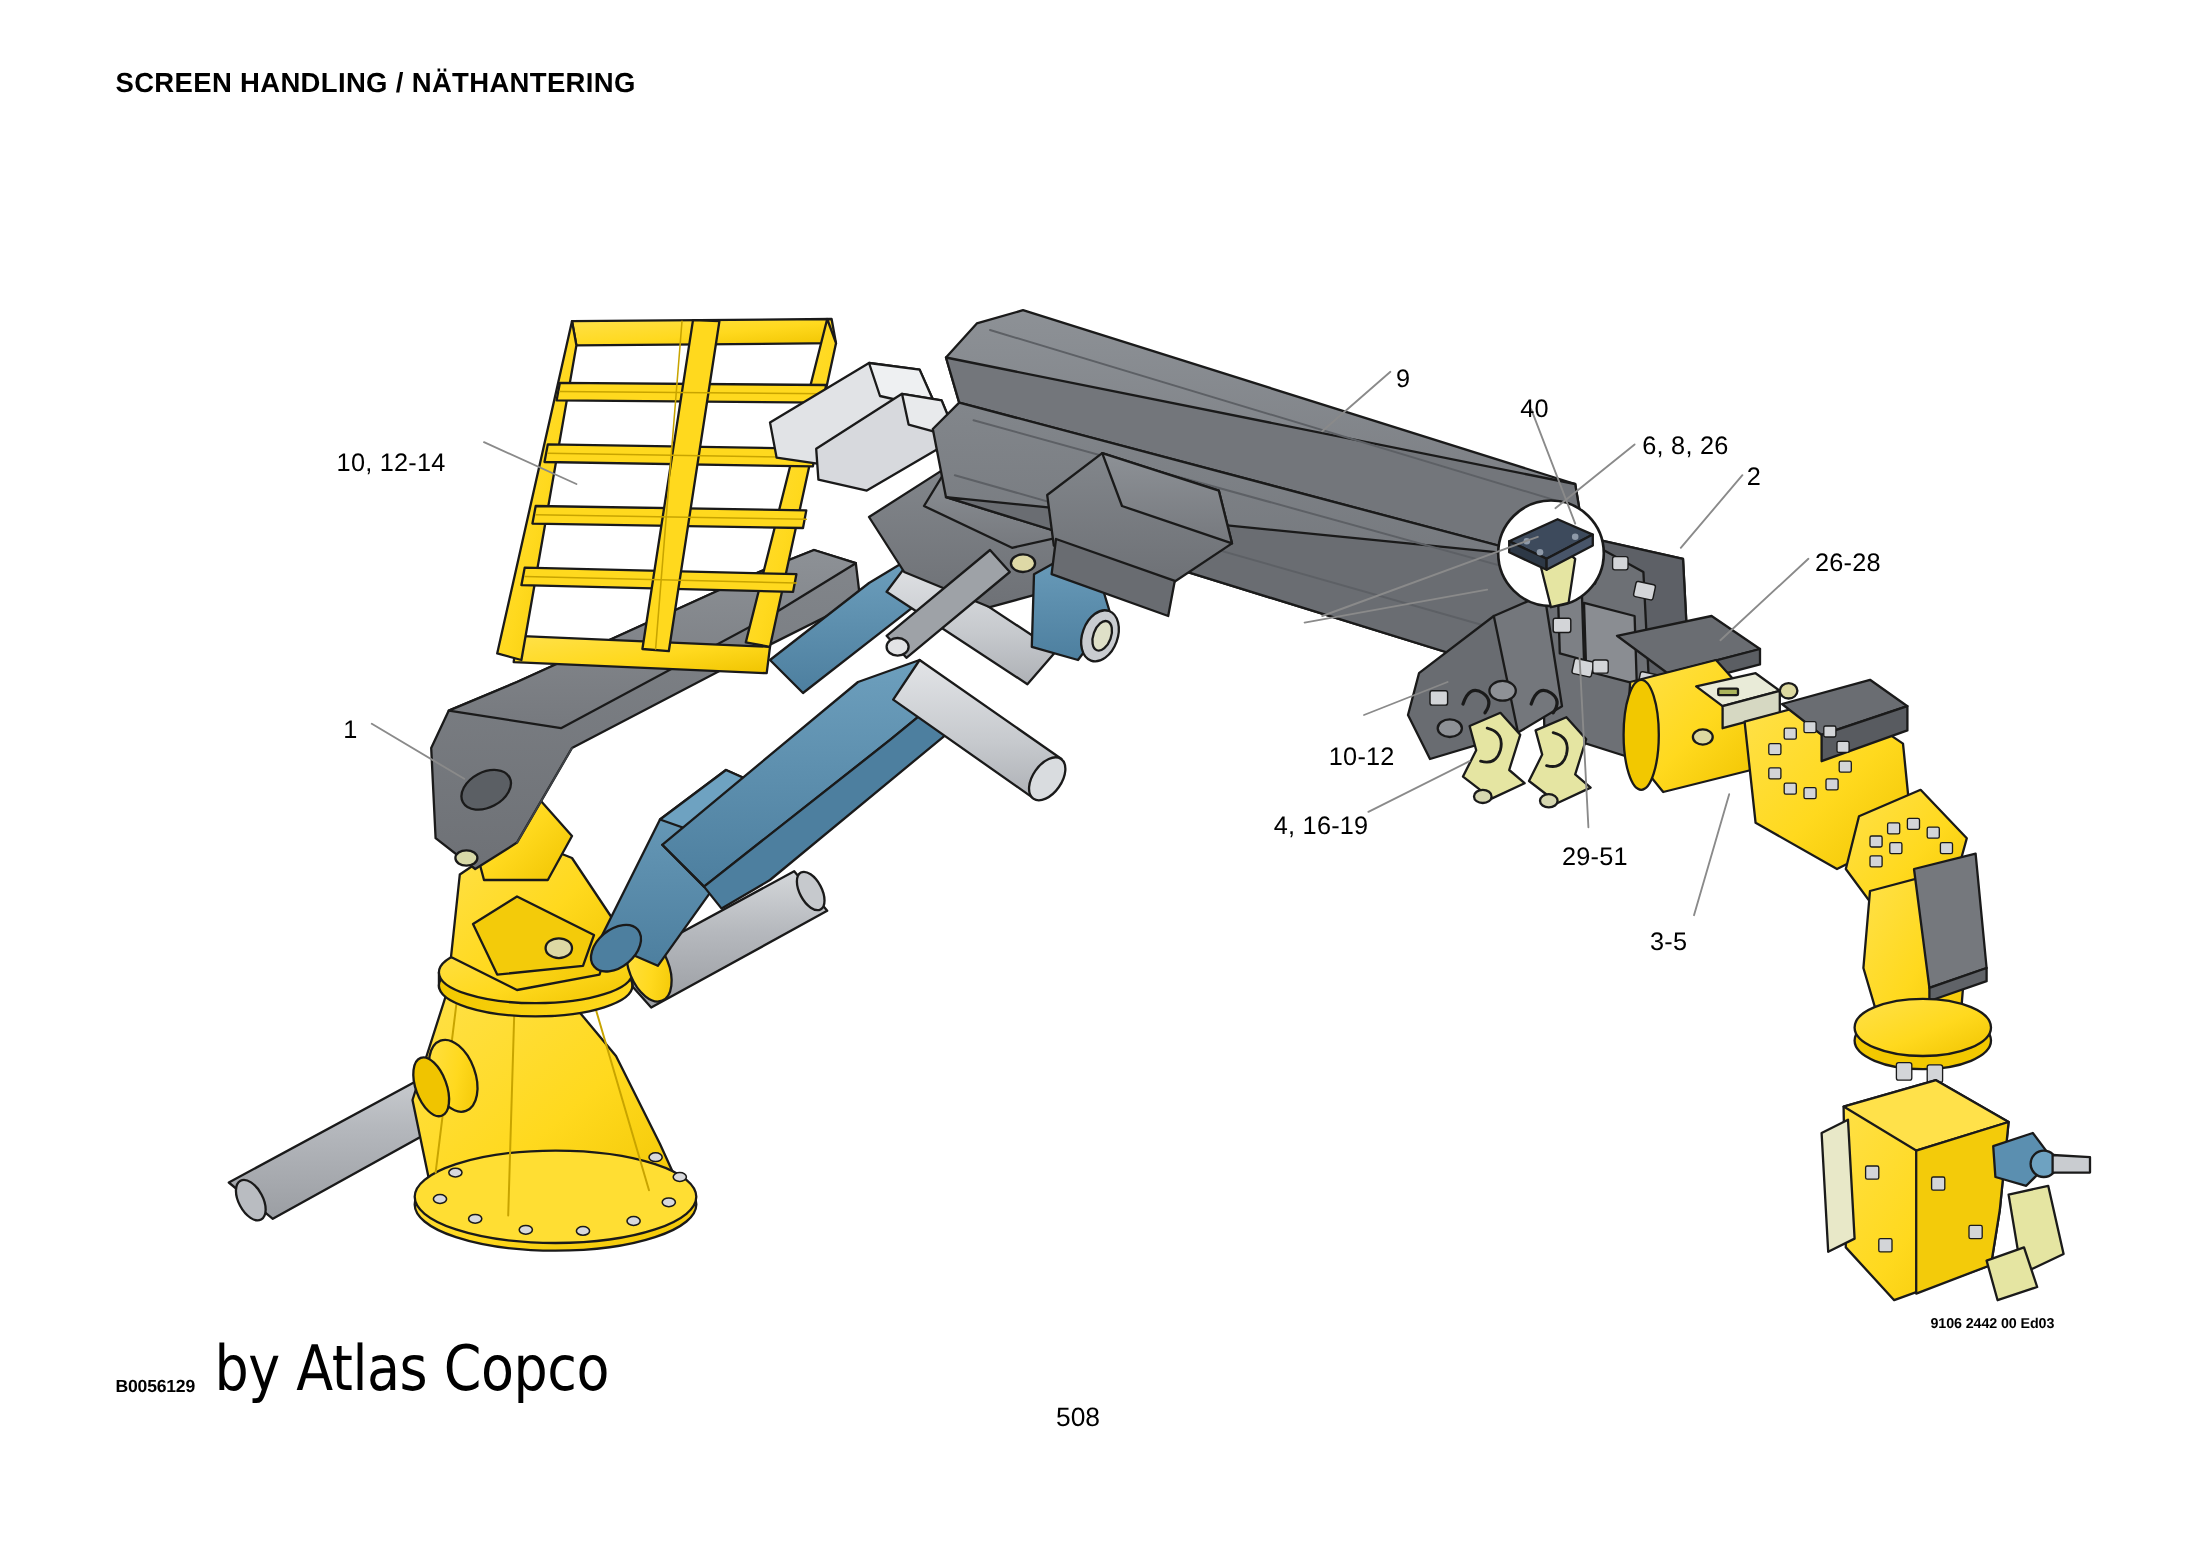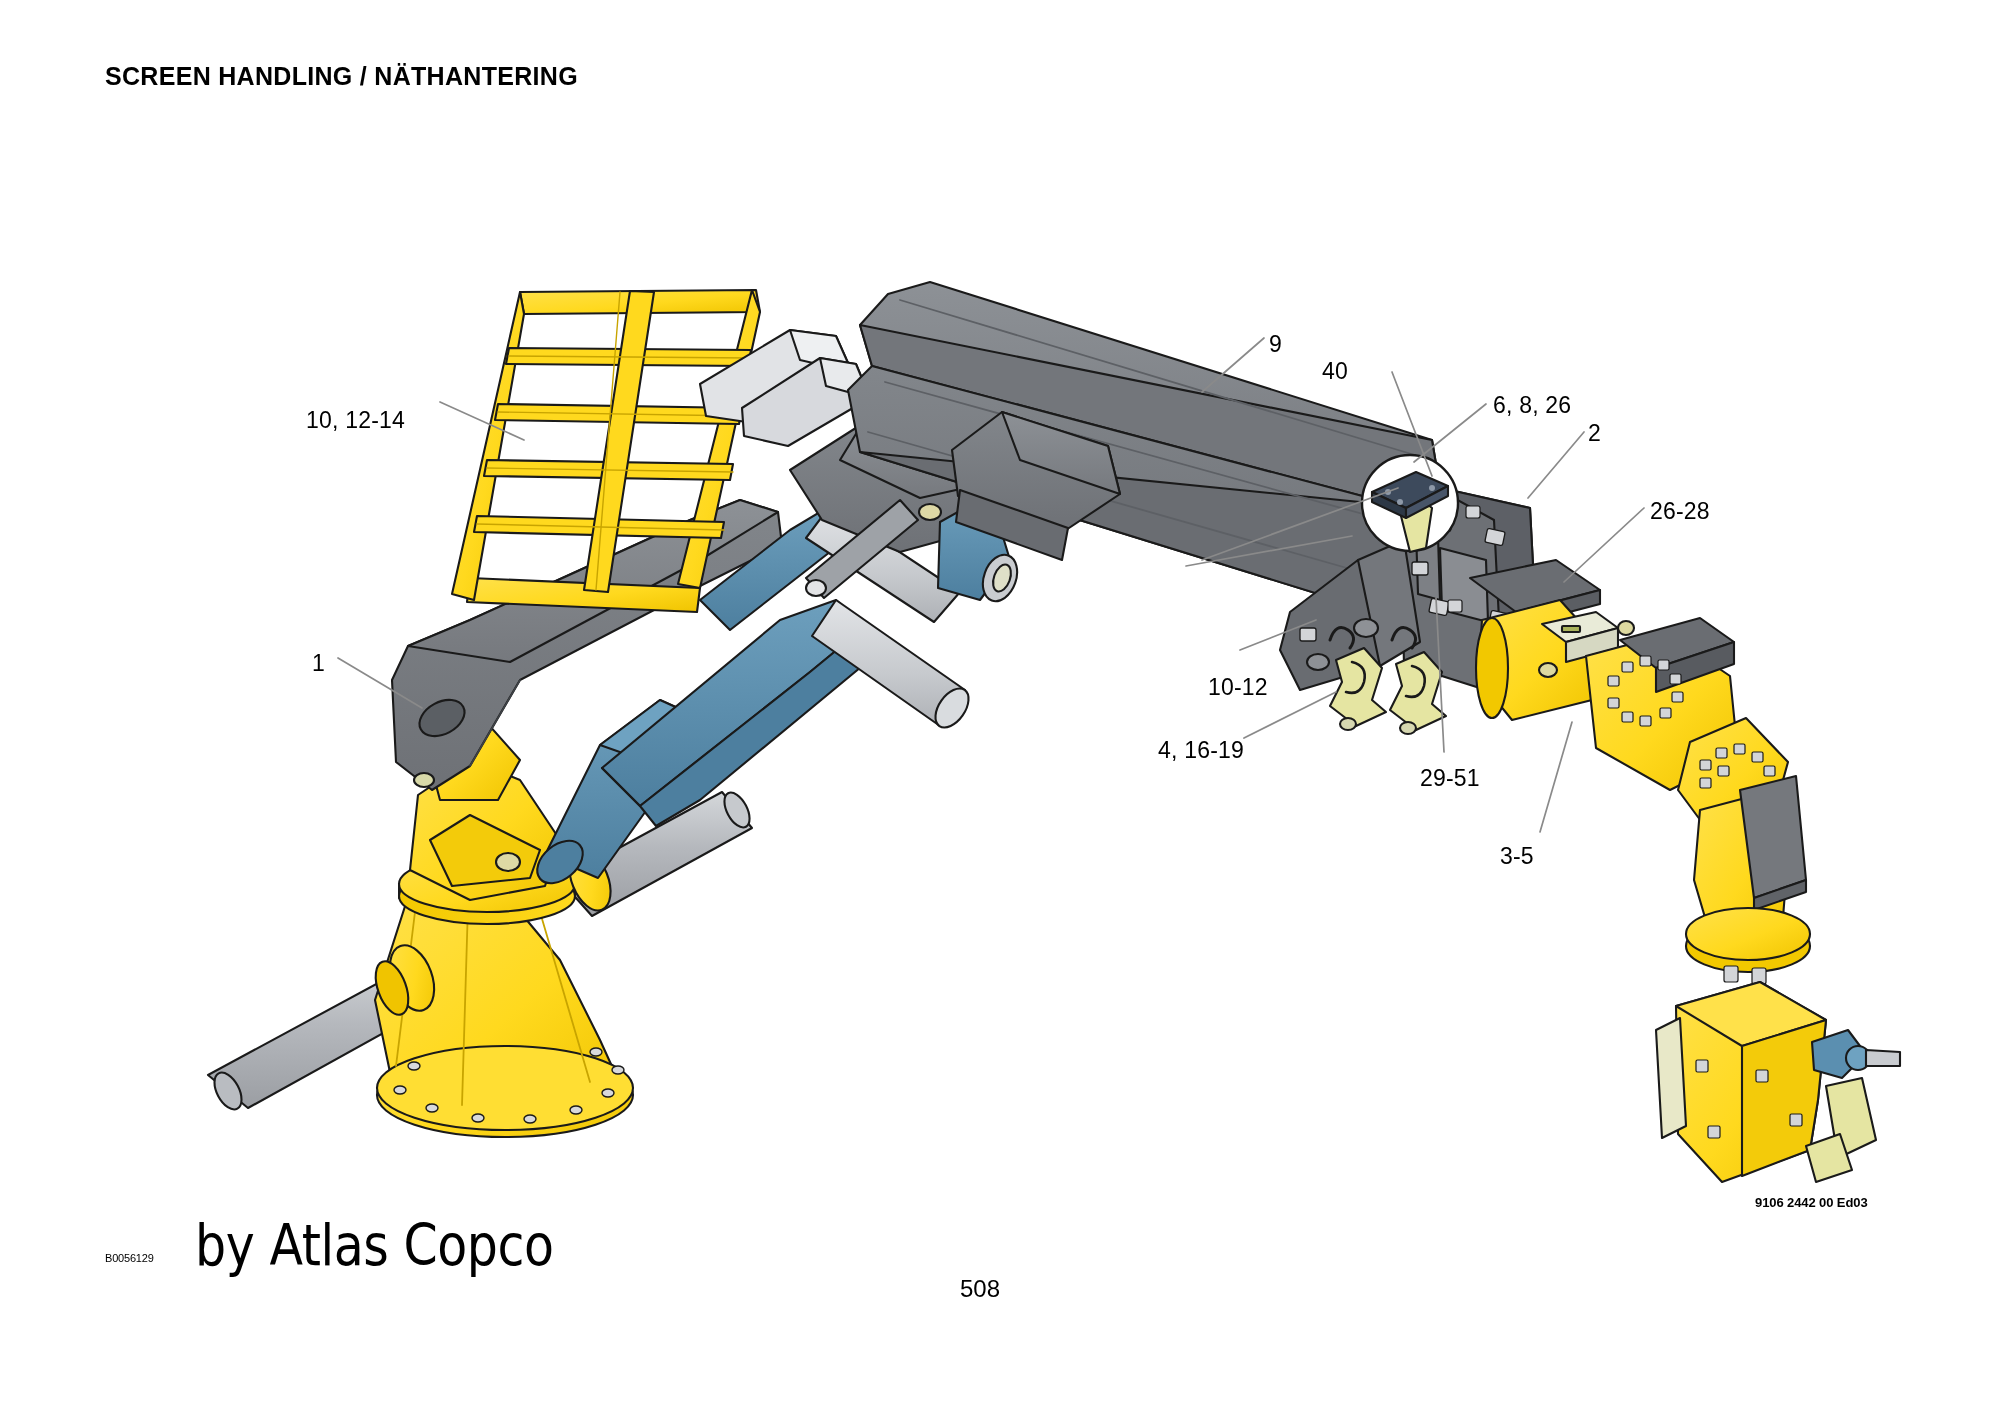--- a/index.html
+++ b/index.html
@@ -20,22 +20,22 @@
     font-size:25px;
     font-weight:bold;
     letter-spacing:0.3px;
     white-space:nowrap;
   }
 
   
   .fig-code{
     position:absolute;
     left:105px; top:1252px;
-    font-size:11px;
-    font-weight:normal;
+    font-size:16px;
+    font-weight:bold;
     letter-spacing:-0.2px;
     white-space:nowrap;
   }
   .brand{
     position:absolute;
     left:195px; top:1212px;
     font-size:57px;
     font-weight:400;
     letter-spacing:-0.5px;
     white-space:nowrap;
@@ -422,21 +422,21 @@
       <path d="M1398,488 L1202,560"></path>
       <path d="M1352,536 L1186,566"></path>
     </g>
 
   </svg>
   </div>
 
   <div class="callout" style="left:306px;top:407px;">10, 12-14</div>
   <div class="callout" style="left:312px;top:650px;">1</div>
   <div class="callout" style="left:1269px;top:331px;">9</div>
-  <div class="callout" style="left:1322px;top:358px;">40</div>
+  <div class="callout" style="left:1382px;top:358px;">40</div>
   <div class="callout" style="left:1493px;top:392px;">6, 8, 26</div>
   <div class="callout" style="left:1588px;top:420px;">2</div>
   <div class="callout" style="left:1650px;top:498px;">26-28</div>
   <div class="callout" style="left:1172px;top:674px;margin-left:36px;">10-12</div>
   <div class="callout" style="left:1158px;top:737px;">4, 16-19</div>
   <div class="callout" style="left:1420px;top:765px;">29-51</div>
   <div class="callout" style="left:1500px;top:843px;">3-5</div>
 
   <div class="fig-code">B0056129</div>
 

